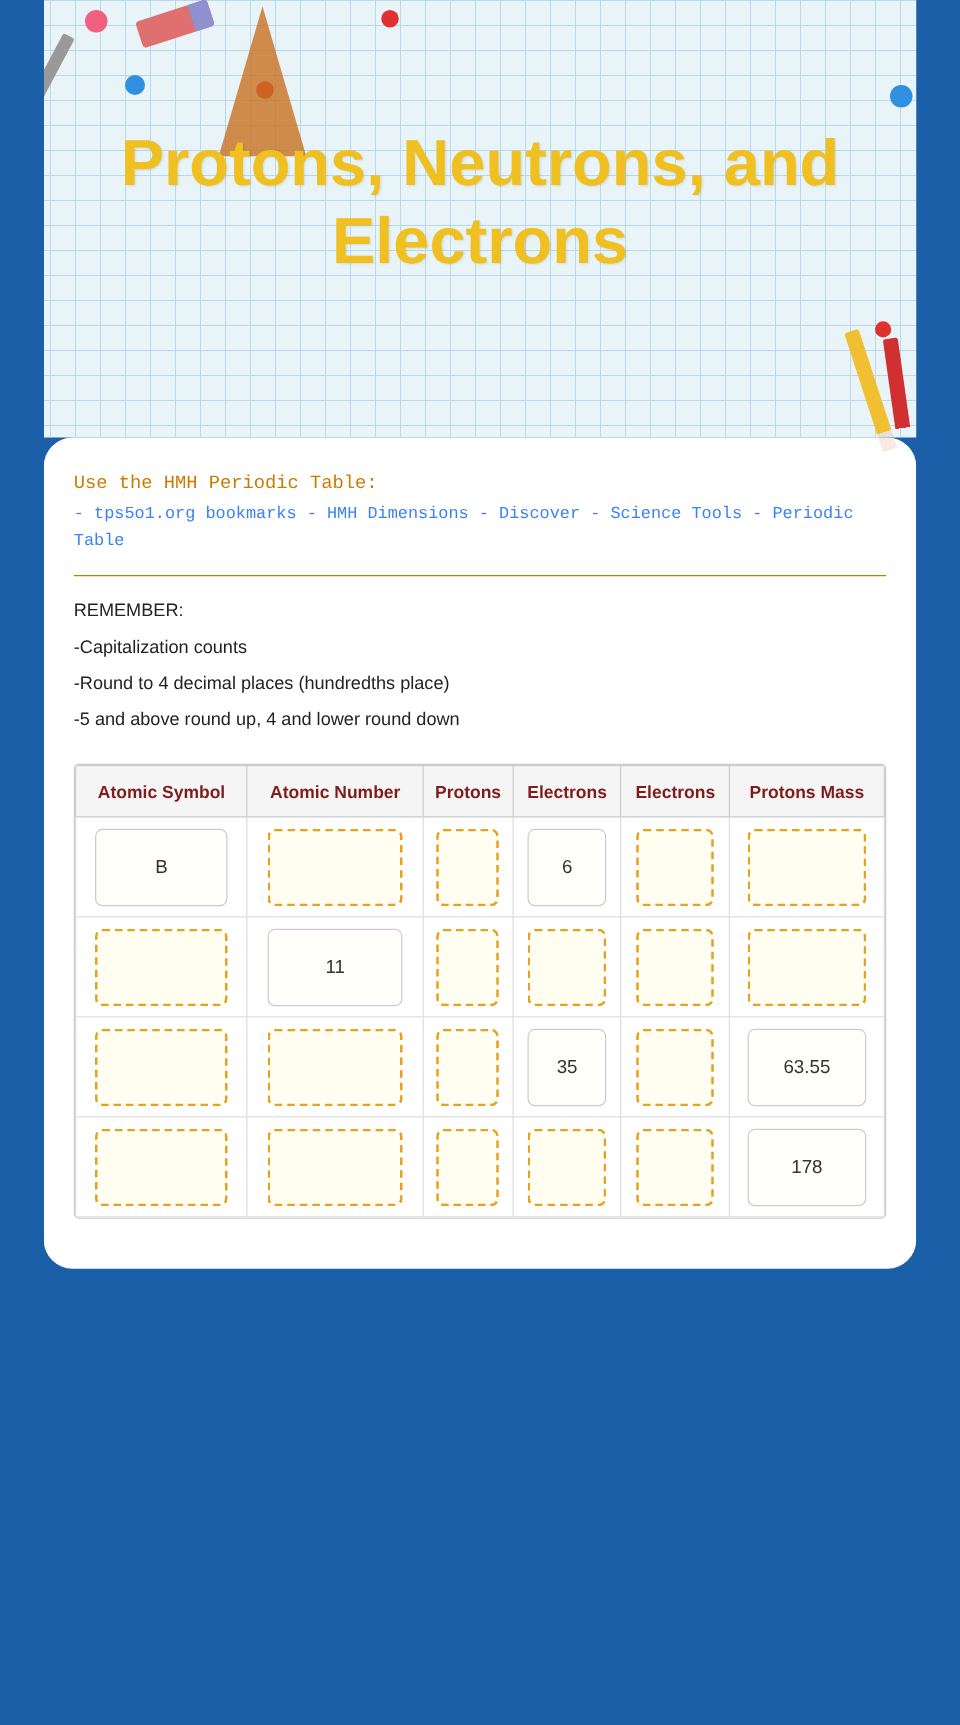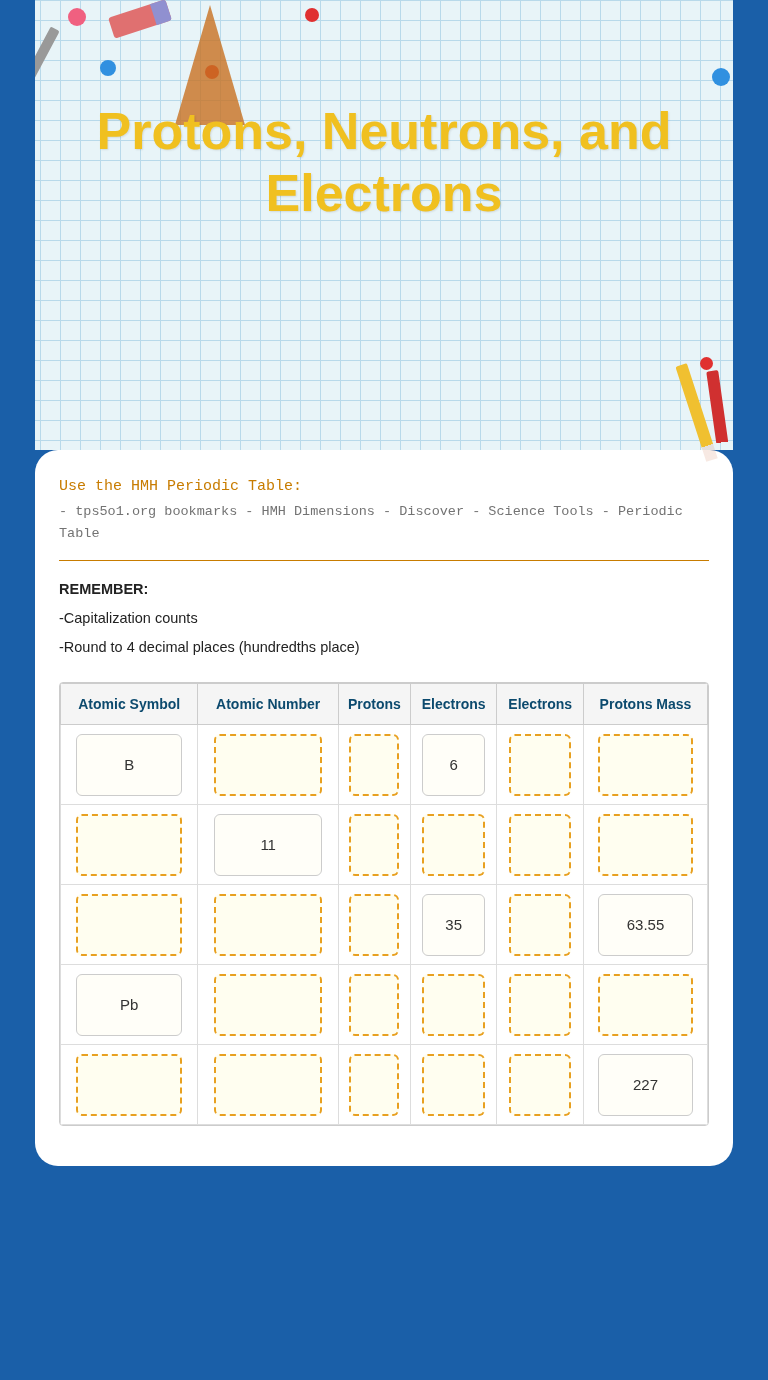--- a/index.html
+++ b/index.html
@@ -11,21 +11,21 @@
       background: #1a5fa8;
       position: relative;
       overflow-x: hidden;
     }
 
     
     .header-area {
       width: 100%;
       background: #e8f4f8;
       position: relative;
-      height: 450px;
+      height: 350px;
       background-image:
         linear-gradient(#b8d9ea 1px, transparent 1px),
         linear-gradient(90deg, #b8d9ea 1px, transparent 1px);
       background-size: 20px 20px;
       background-color: #e8f4f8;
     }
 
     .header-title {
       position: absolute;
       top: 100px;
@@ -57,40 +57,40 @@
     .instruction-text {
       font-family: 'Courier New', monospace;
       font-size: 15px;
       color: #c87c00;
       margin-bottom: 6px;
     }
 
     .nav-path {
       font-family: 'Courier New', monospace;
       font-size: 13.5px;
-      color: #737373;
+      color: #3b82f6;
       margin-bottom: 16px;
       line-height: 1.6;
     }
 
     .divider {
       border: none;
       border-top: 1.5px solid #c87c00;
       margin-bottom: 14px;
     }
 
     .remember-section {
       font-size: 14.5px;
       color: #222;
       margin-bottom: 20px;
       line-height: 2;
     }
 
     .remember-section .remember-title {
-      font-weight: bold;
+      font-weight: normal;
     }
 
     
     .table-wrapper {
       border: 1px solid #ccc;
       border-radius: 4px;
       overflow: hidden;
     }
 
     table {
@@ -101,21 +101,21 @@
     thead tr {
       background: #f5f5f5;
     }
 
     thead th {
       border: 1px solid #ccc;
       padding: 12px 0;
       font-size: 14px;
       font-weight: 600;
       text-align: center;
-      color: #0c4a6e;
+      color: #7f1d1d;
     }
 
     tbody tr {
       background: #fff;
     }
 
     tbody td {
       border: 1px solid #ddd;
       padding: 6px;
       height: 80px;
@@ -194,20 +194,21 @@
 
 <div class="main-content">
   <p class="instruction-text">Use the HMH Periodic Table:</p>
   <p class="nav-path">- tps5o1.org bookmarks  -  HMH Dimensions  -  Discover  -  Science Tools  -  Periodic Table</p>
   <hr class="divider">
 
   <div class="remember-section">
     <div class="remember-title">REMEMBER:</div>
     <div>-Capitalization counts</div>
     <div>-Round to 4 decimal places (hundredths place)</div>
+    <div>-5 and above round up, 4 and lower round down</div>
   </div>
 
   <div class="table-wrapper">
     <table>
       <thead>
         <tr>
           <th>Atomic Symbol</th>
           <th>Atomic Number</th>
           <th>Protons</th>
           <th>Electrons</th>
@@ -271,54 +272,34 @@
             </td>
             <td>
               <div class="cell-box"></div>
             </td>
             <td>
               <div class="cell-box solid-border">63.55</div>
             </td>
           </tr>
           <tr>
             <td>
-              <div class="cell-box solid-border">Pb</div>
-            </td>
-            <td>
-              <div class="cell-box"></div>
-            </td>
-            <td>
-              <div class="cell-box"></div>
-            </td>
-            <td>
-              <div class="cell-box"></div>
-            </td>
-            <td>
-              <div class="cell-box"></div>
-            </td>
-            <td>
-              <div class="cell-box"></div>
-            </td>
-          </tr>
-          <tr>
-            <td>
-              <div class="cell-box"></div>
-            </td>
-            <td>
-              <div class="cell-box"></div>
-            </td>
-            <td>
-              <div class="cell-box"></div>
-            </td>
-            <td>
-              <div class="cell-box"></div>
-            </td>
-            <td>
-              <div class="cell-box"></div>
-            </td>
-            <td>
-              <div class="cell-box solid-border">227</div>
+              <div class="cell-box"></div>
+            </td>
+            <td>
+              <div class="cell-box"></div>
+            </td>
+            <td>
+              <div class="cell-box"></div>
+            </td>
+            <td>
+              <div class="cell-box"></div>
+            </td>
+            <td>
+              <div class="cell-box"></div>
+            </td>
+            <td>
+              <div class="cell-box solid-border">178</div>
             </td>
           </tr>
         </tbody>
     </table>
   </div>
 </div>
 
 </body></html>

